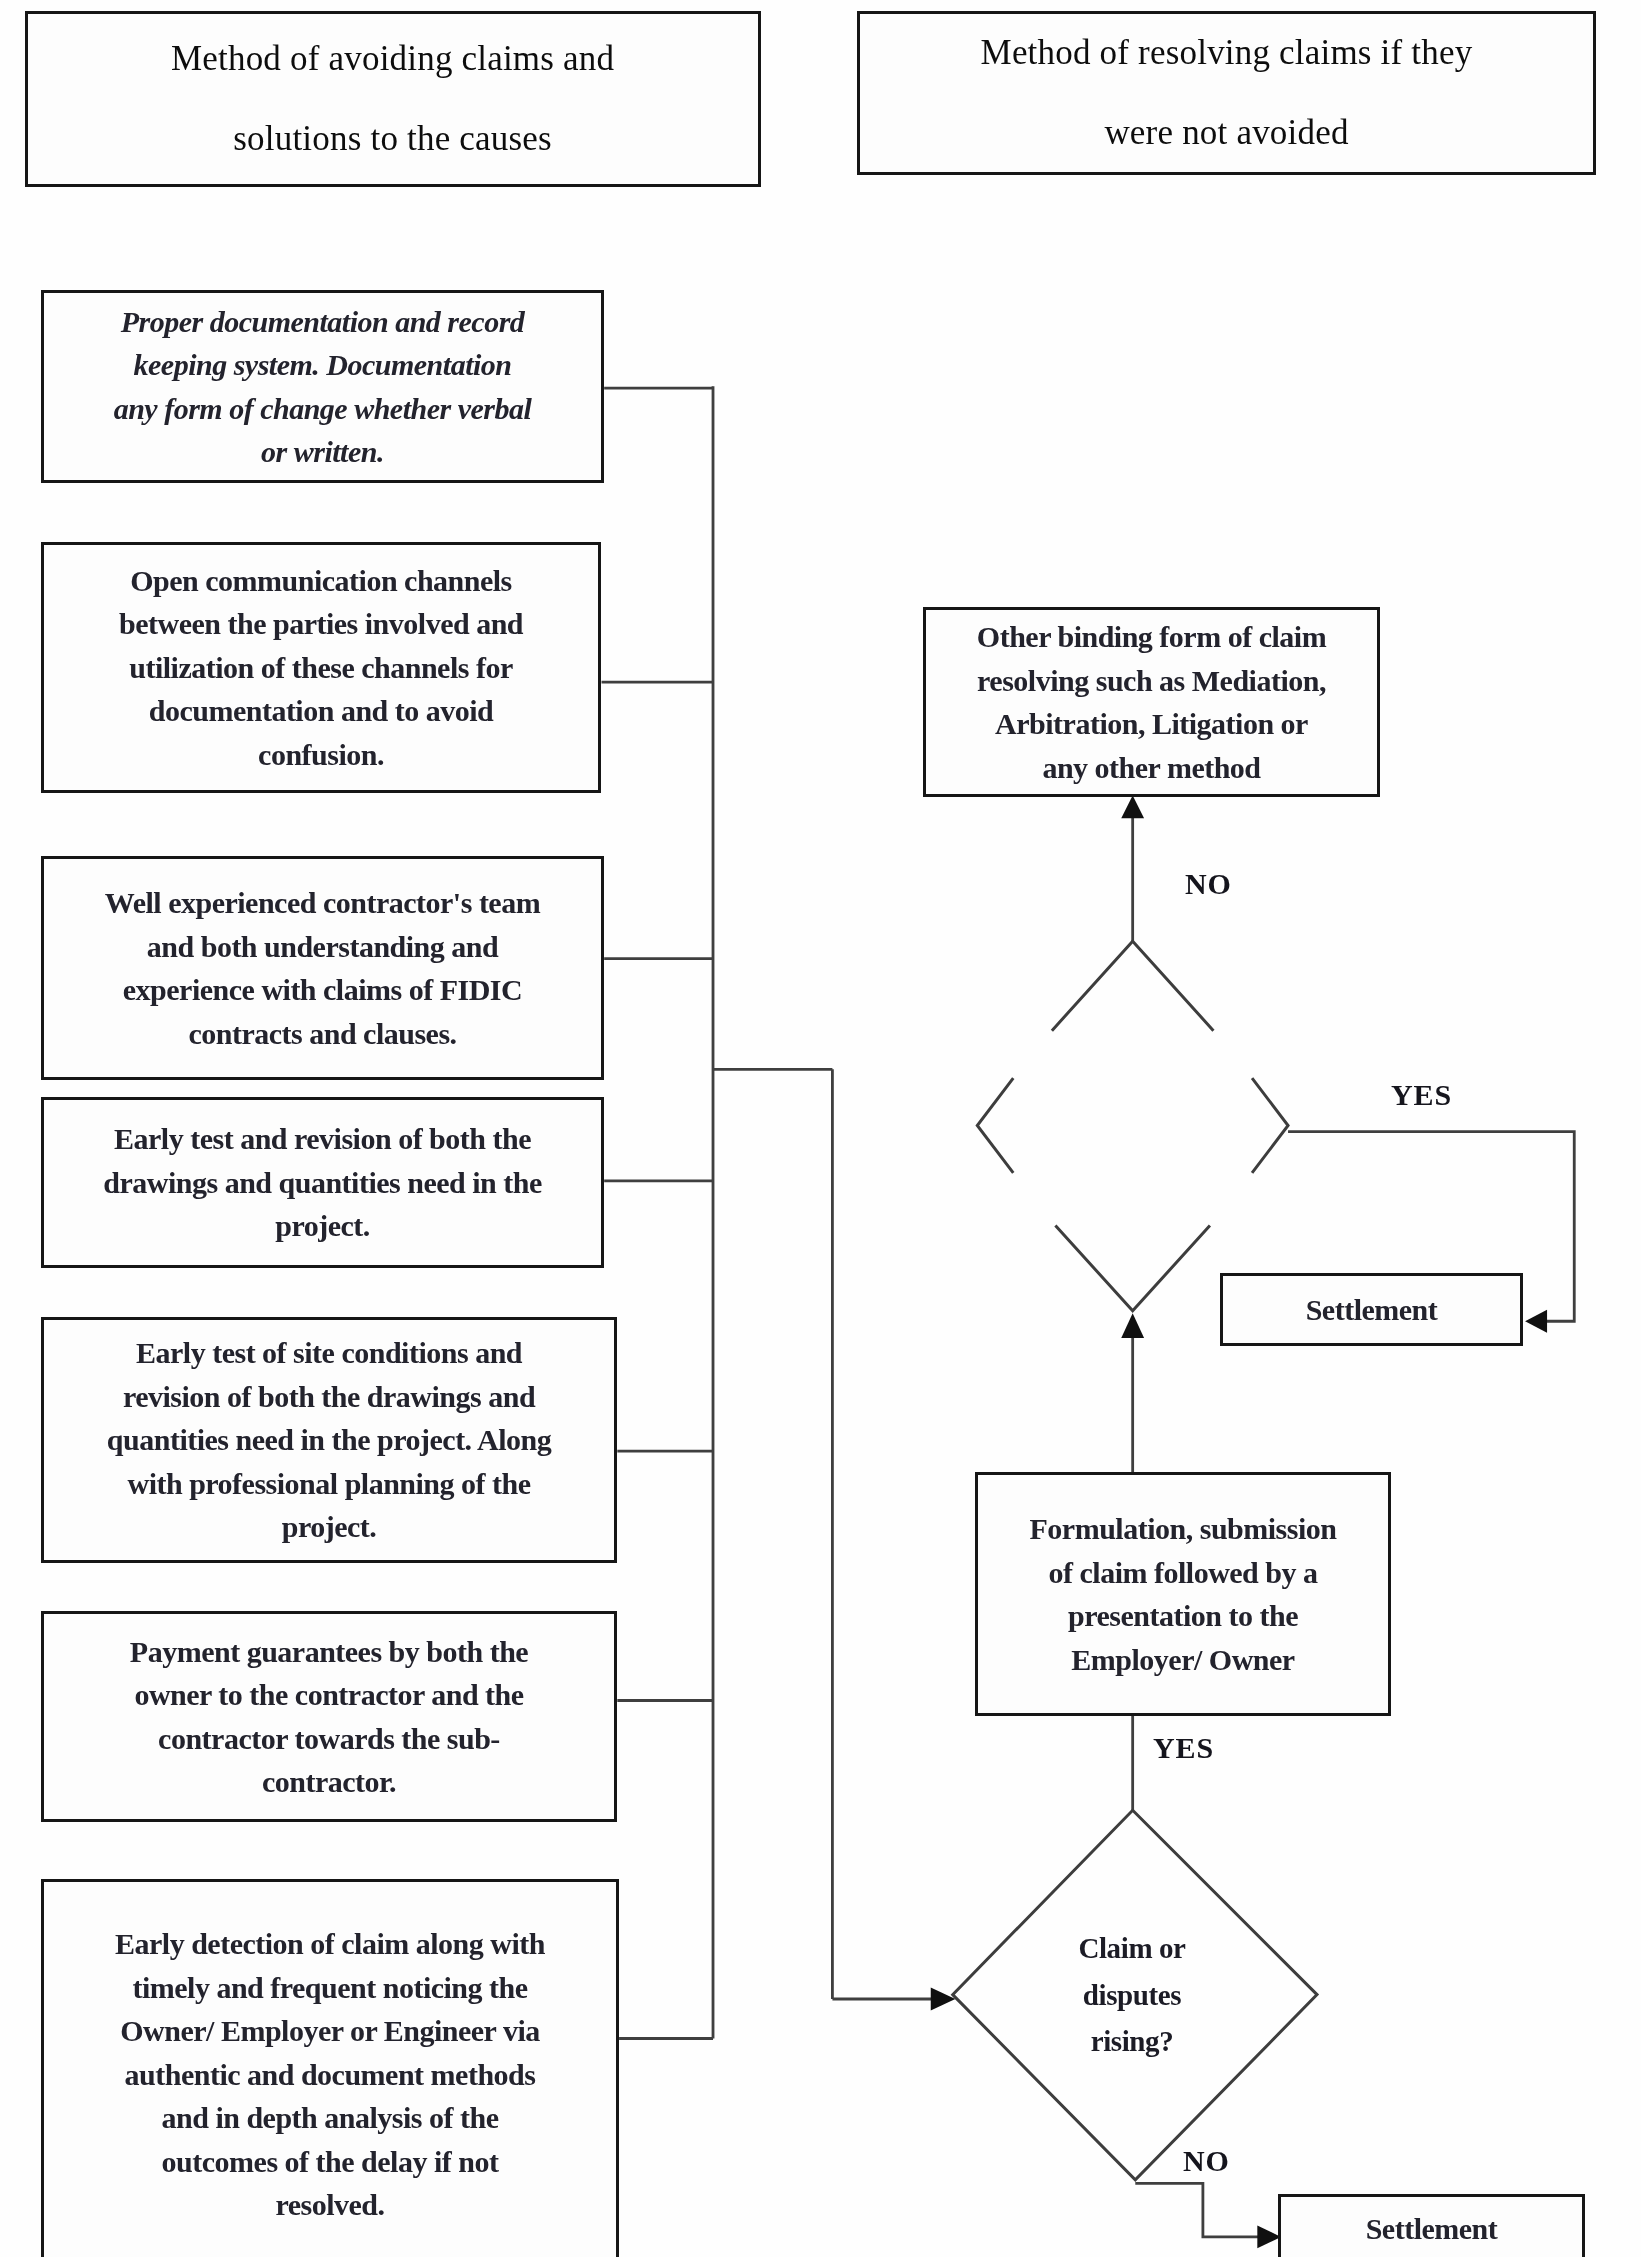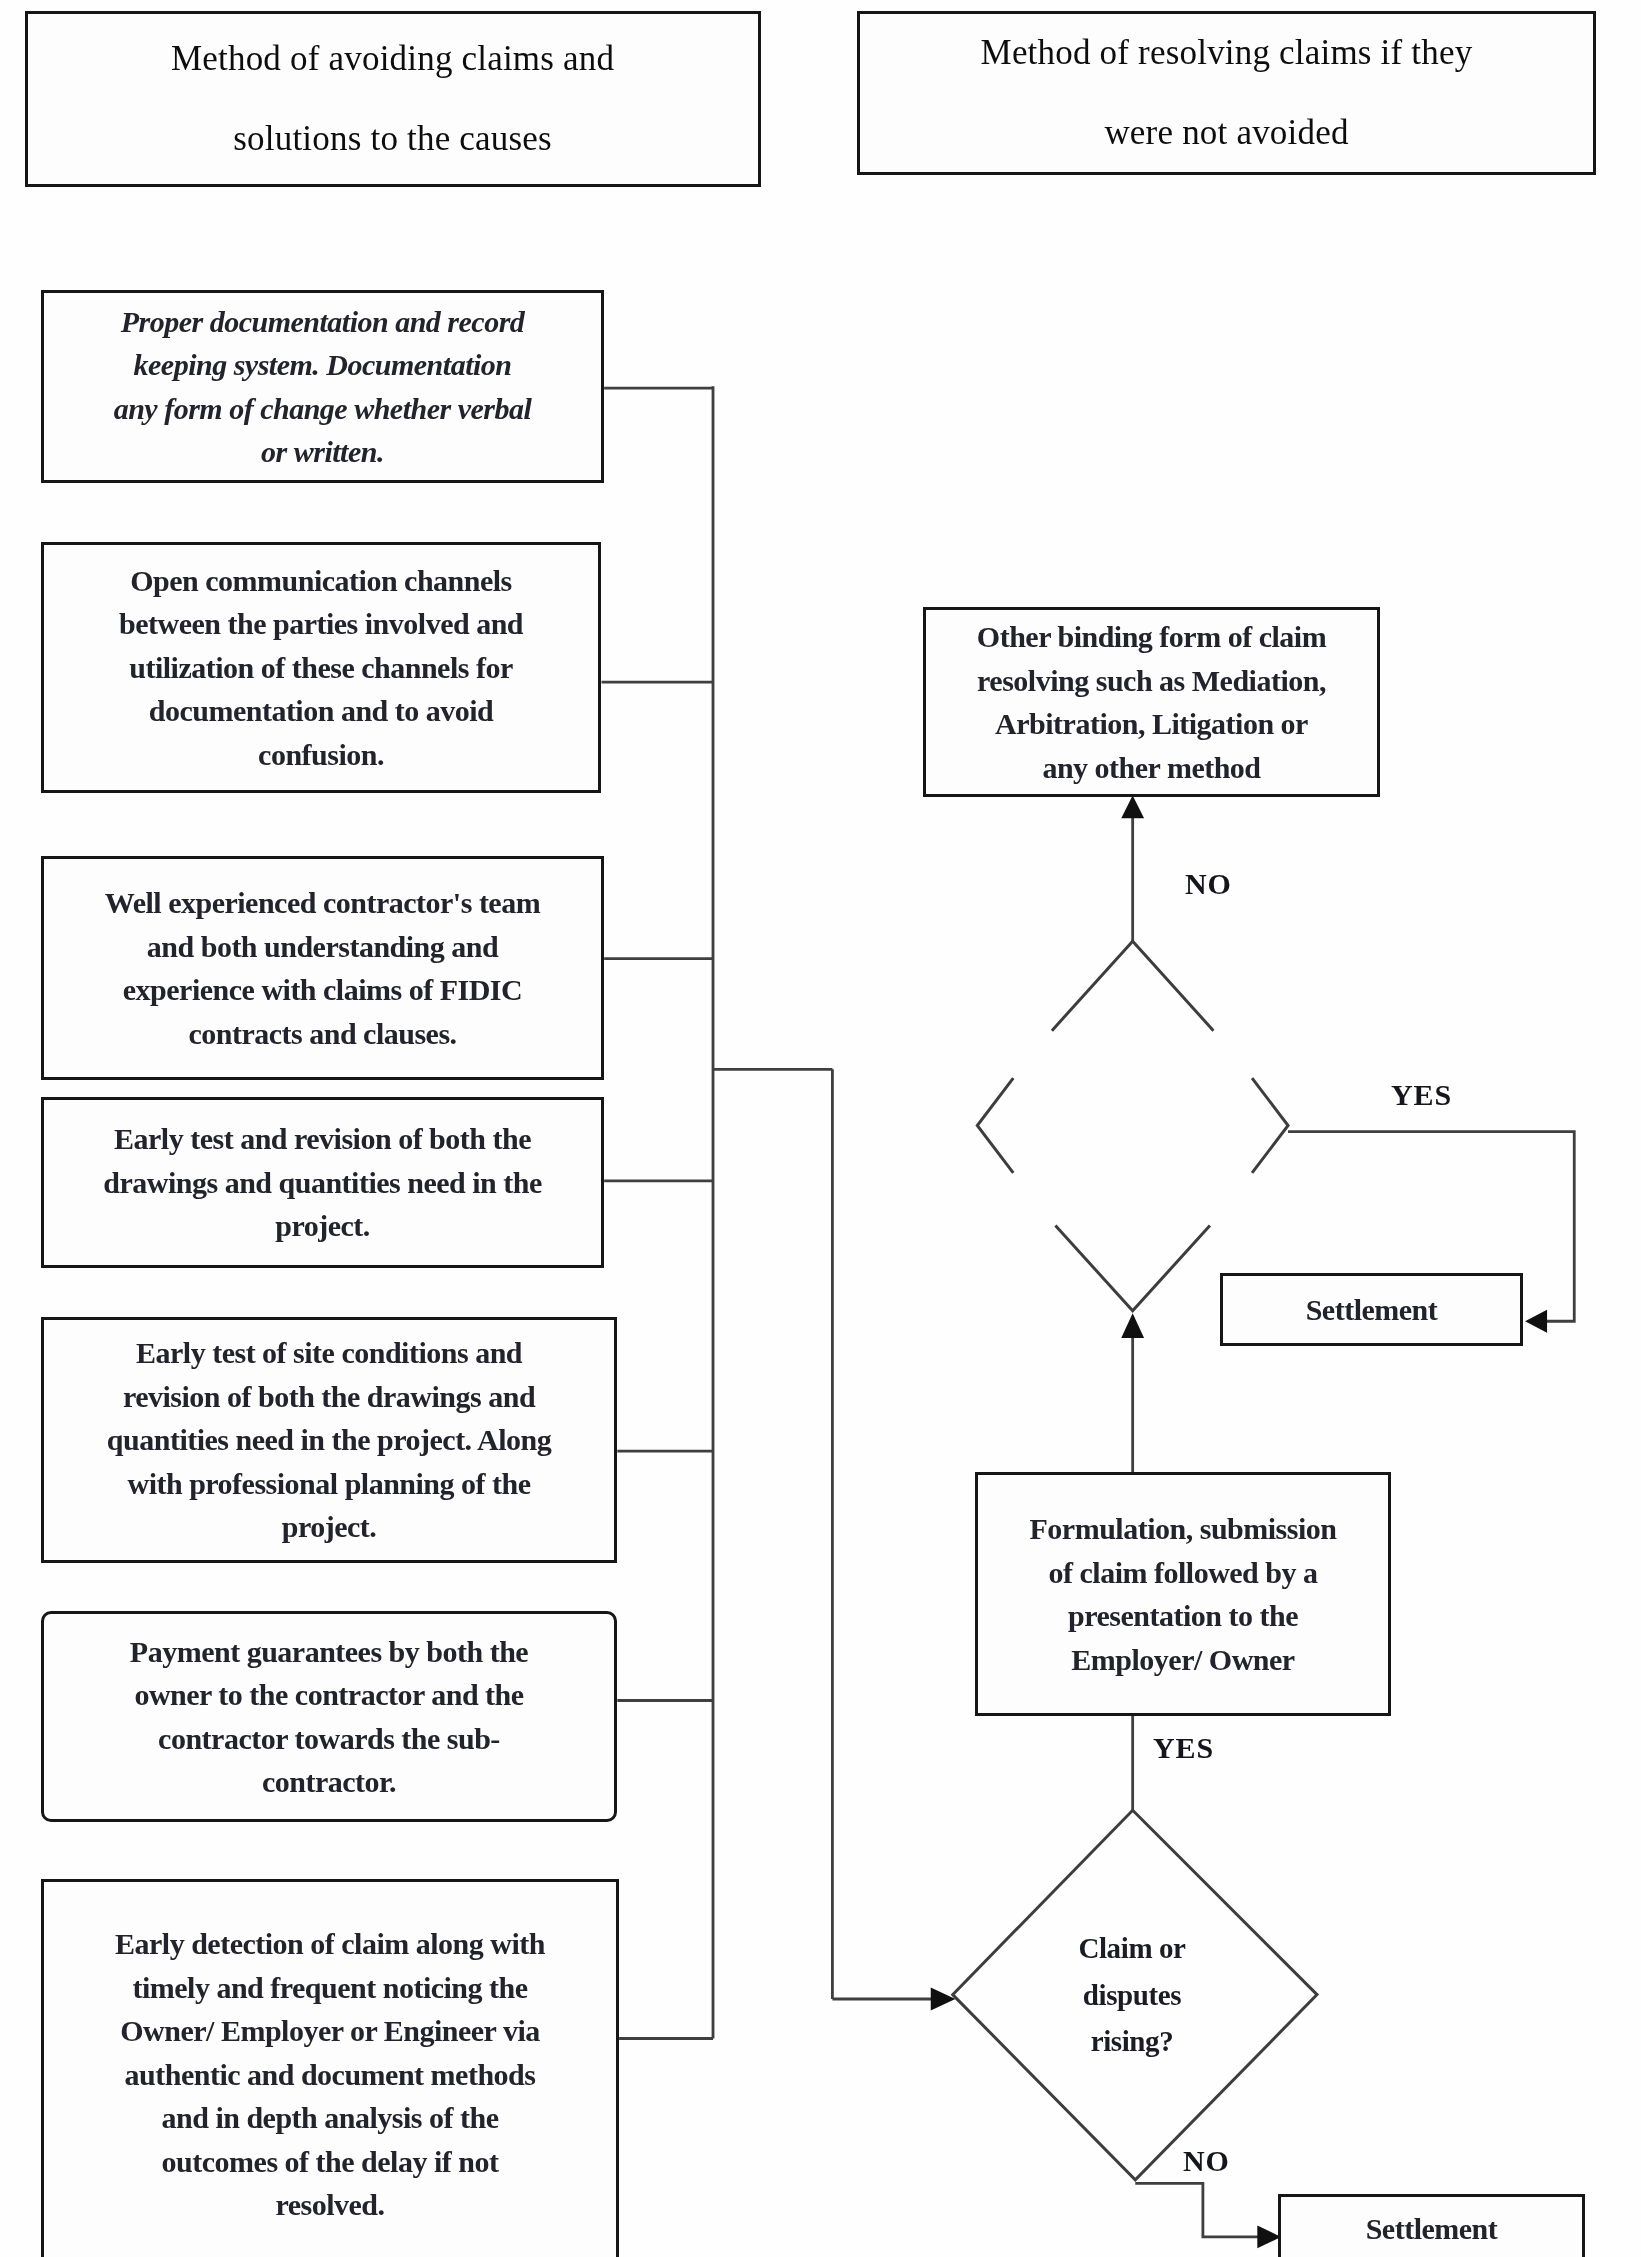--- a/index.html
+++ b/index.html
@@ -126,21 +126,21 @@
 drawings and quantities need in the
 project.</div>
   </div>
   <div class="box" style="left:41px;top:1317px;width:576px;height:246px;">
     <div class="txt nodetxt">Early test of site conditions and
 revision of both the drawings and
 quantities need in the project. Along
 with professional planning of the
 project.</div>
   </div>
-  <div class="box" style="left:41px;top:1611px;width:576px;height:211px;border-radius:10px;">
+  <div class="box" style="left:41px;top:1611px;width:576px;height:211px;">
     <div class="txt nodetxt">Payment guarantees by both the
 owner to the contractor and the
 contractor towards the sub-
 contractor.</div>
   </div>
   <div class="box" style="left:41px;top:1879px;width:578px;height:391px;">
     <div class="txt nodetxt">Early detection of claim along with
 timely and frequent noticing the
 Owner/ Employer or Engineer via
 authentic and document methods

